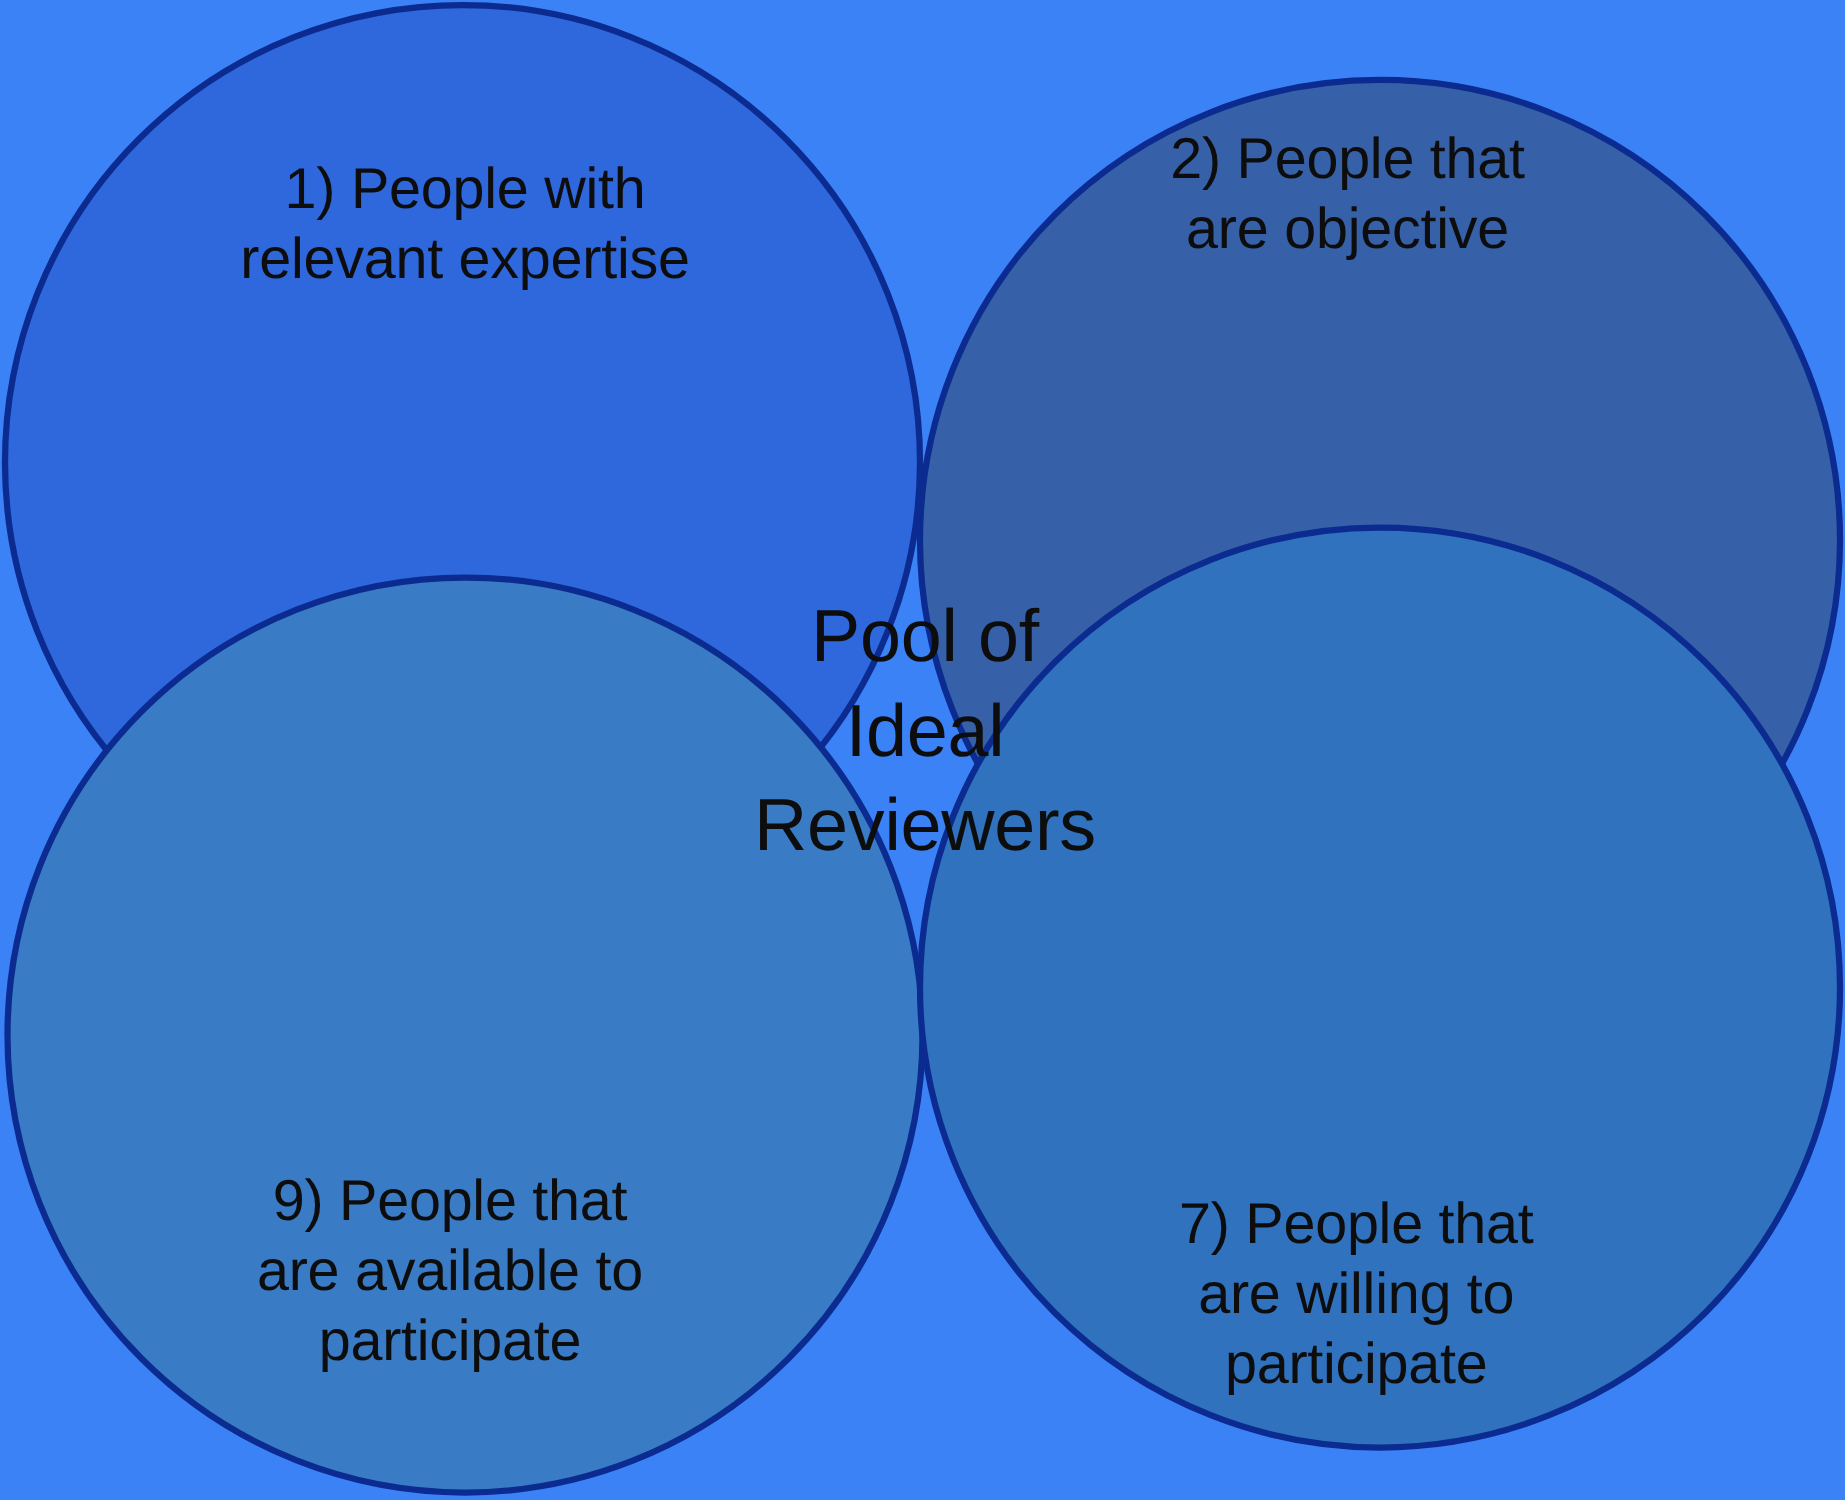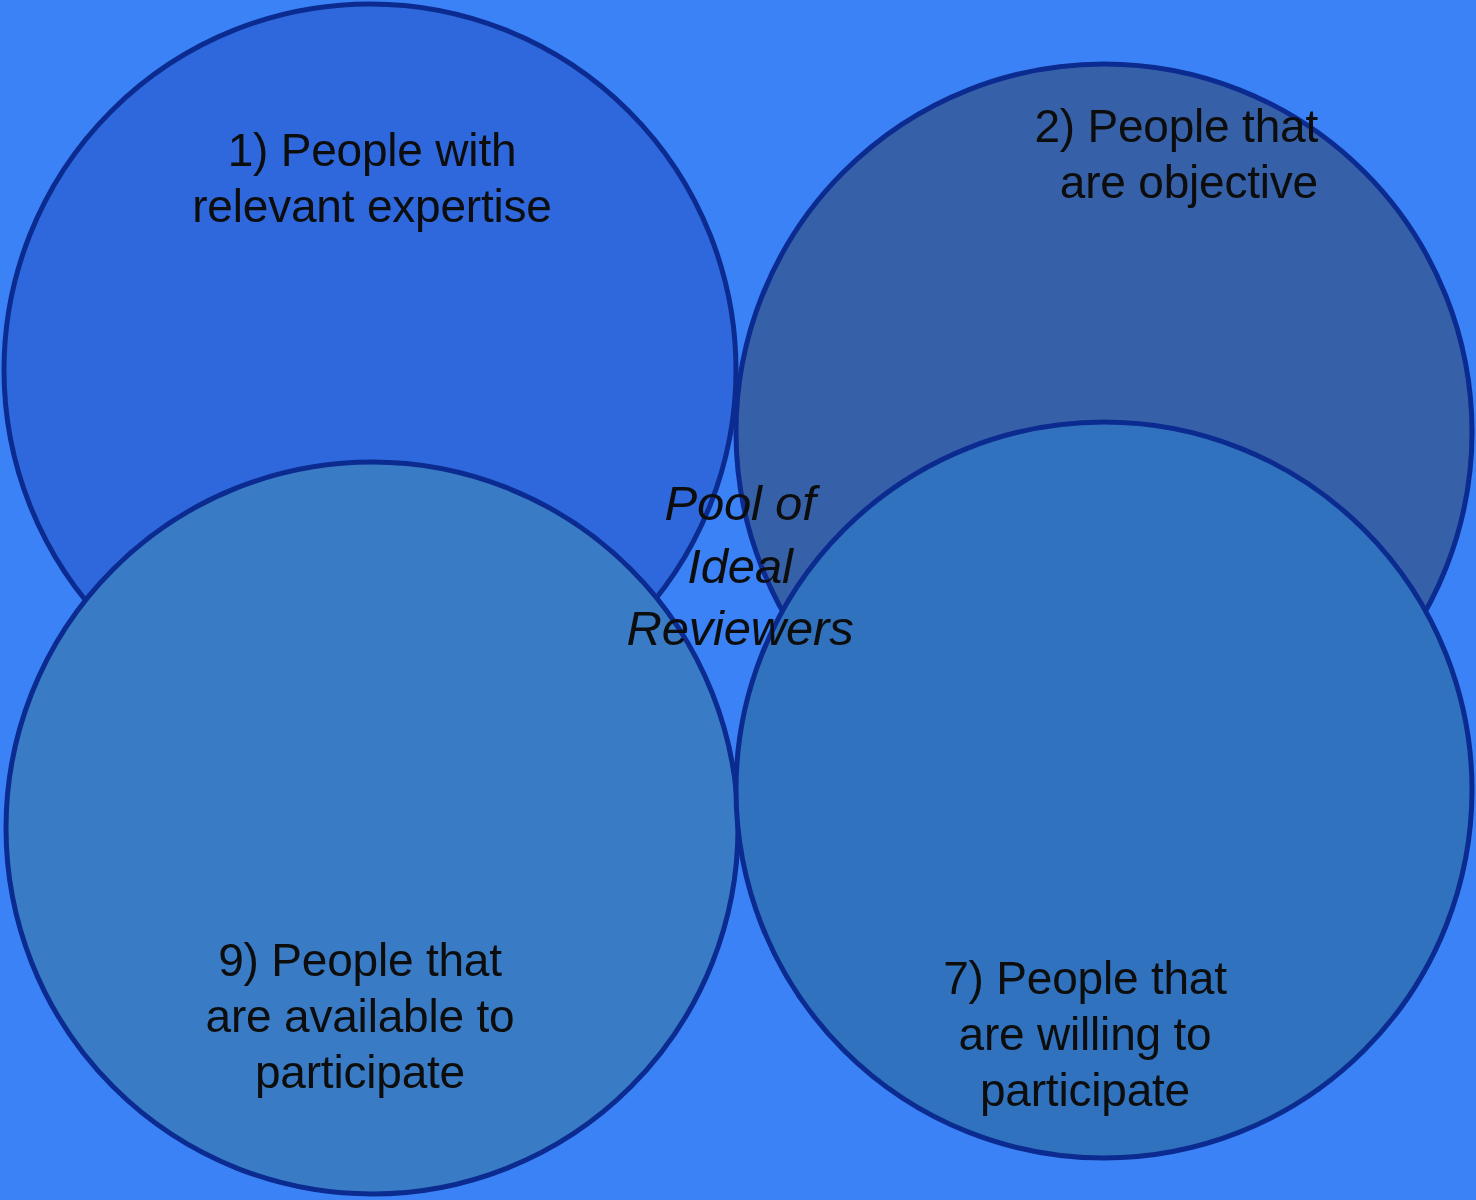--- a/index.html
+++ b/index.html
@@ -57,22 +57,21 @@
   }
   #label-set-4 {
     left: 850px;
     top: 950px;
     width: 470px;
   }
   #label-center {
     left: 560px;
     top: 472px;
     width: 360px;
-    font-style: italic;
-    font-size: 49px;
+    font-size: 59px;
     line-height: 1.28;
   }
 </style>
 </head>
 <body>
 
 <div id="venn-stage" style="background: #3b82f6;">
 
   <svg id="venn-svg" viewBox="0 0 1476 1200" aria-hidden="true">
     <defs>
@@ -85,21 +84,21 @@
       <circle id="circle-set-1" cx="370" cy="370" r="366" fill="#c5cce4" stroke="#2e5496" stroke-width="5"></circle>
       <circle id="circle-set-2" cx="1104" cy="432" r="368" fill="#e8bfae" stroke="#2e5496" stroke-width="5"></circle>
       <circle id="circle-set-3" cx="372" cy="828" r="366" fill="#f7f2cb" stroke="#2e5496" stroke-width="5"></circle>
       <circle id="circle-set-4" cx="1104" cy="790" r="368" fill="#ccdfc4" stroke="#2e5496" stroke-width="5"></circle>
     </g>
   </svg>
 
   <div class="venn-label" id="label-set-1" style="color: rgb(13, 13, 13);">1) People with
 relevant expertise</div>
 
-  <div class="venn-label" id="label-set-2" style="color: rgb(13, 13, 13); text-align: right;">2) People that
+  <div class="venn-label" id="label-set-2" style="color: rgb(13, 13, 13);">2) People that
 are objective</div>
 
   <div class="venn-label" id="label-set-3" style="color: rgb(13, 13, 13);">9) People that
 are available to
 participate</div>
 
   <div class="venn-label" id="label-set-4" style="color: rgb(13, 13, 13);">7) People that
 are willing to
 participate</div>
 

